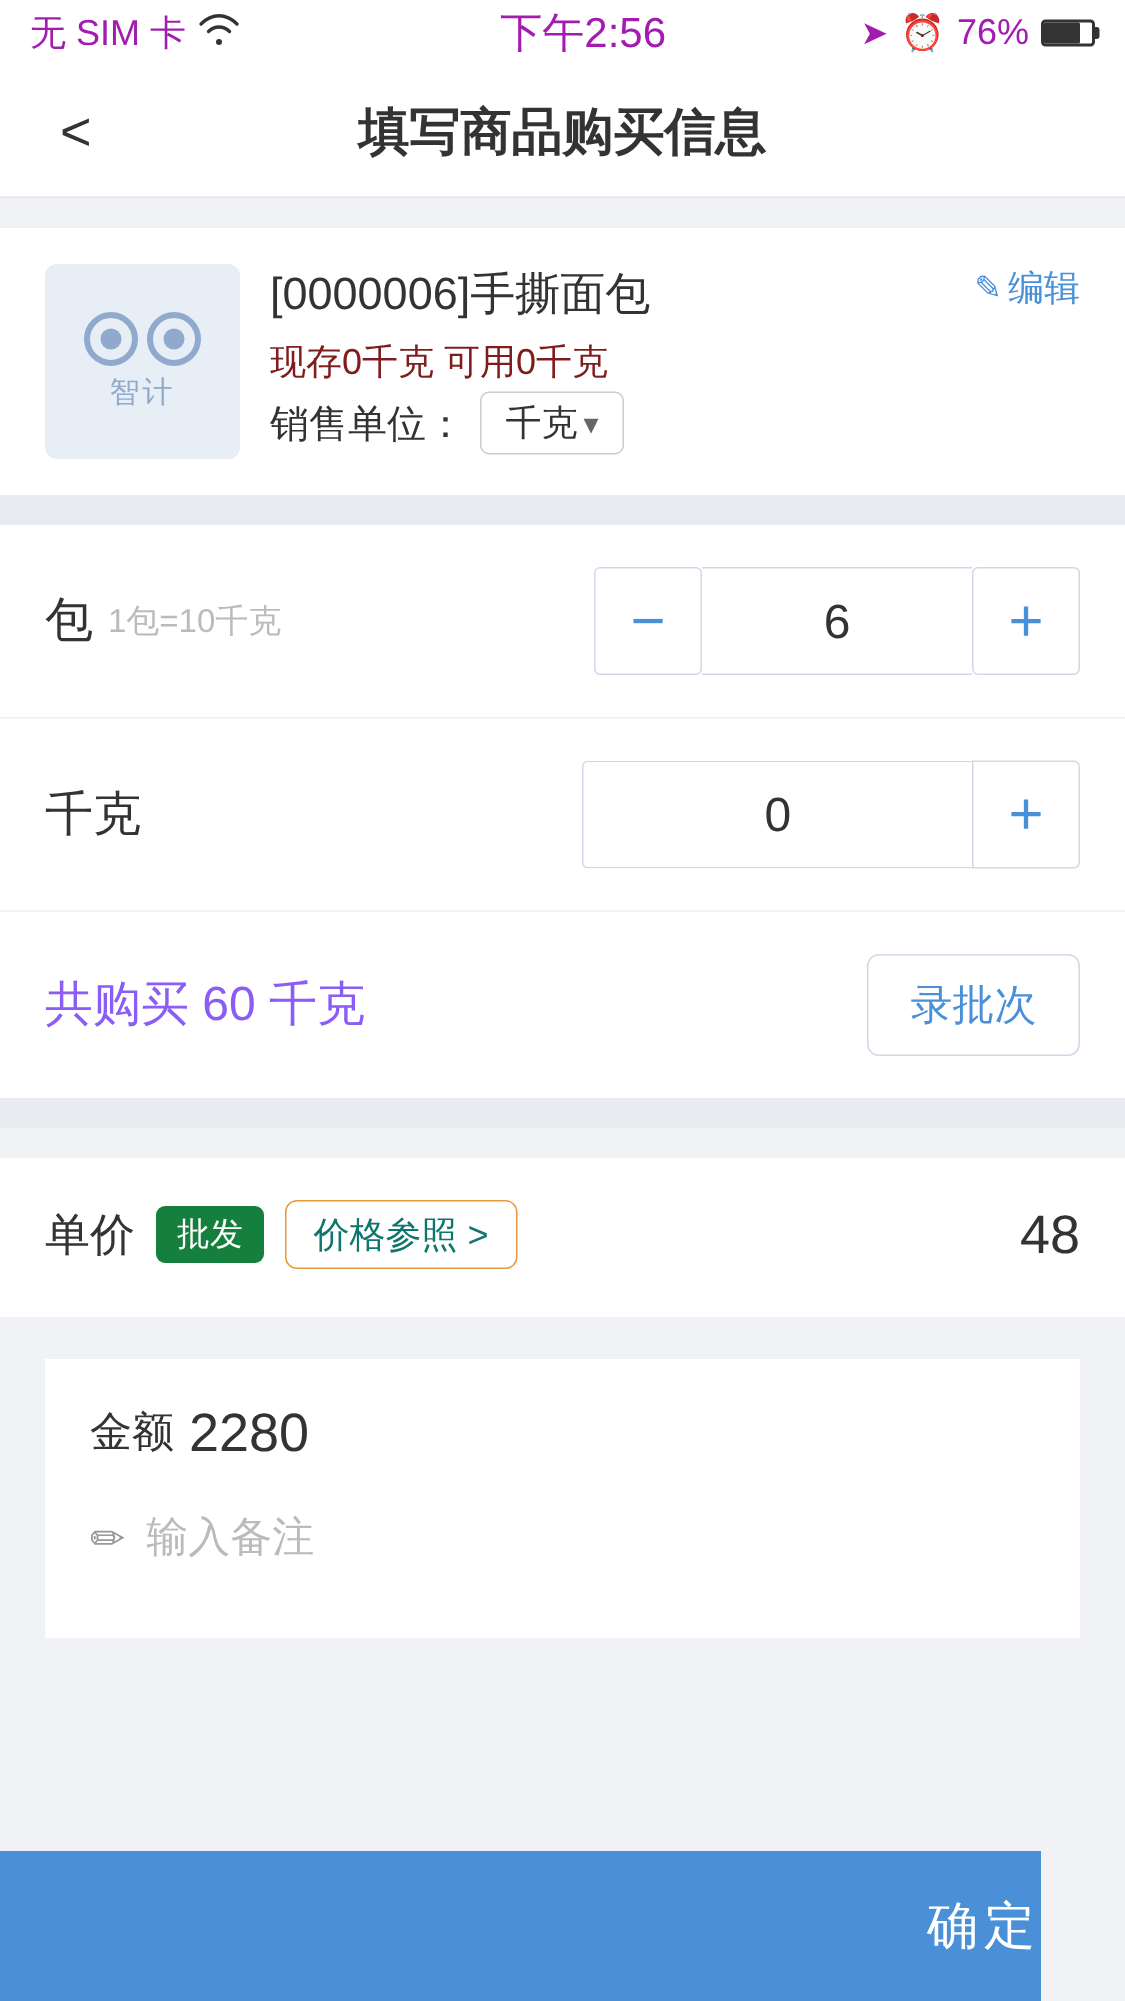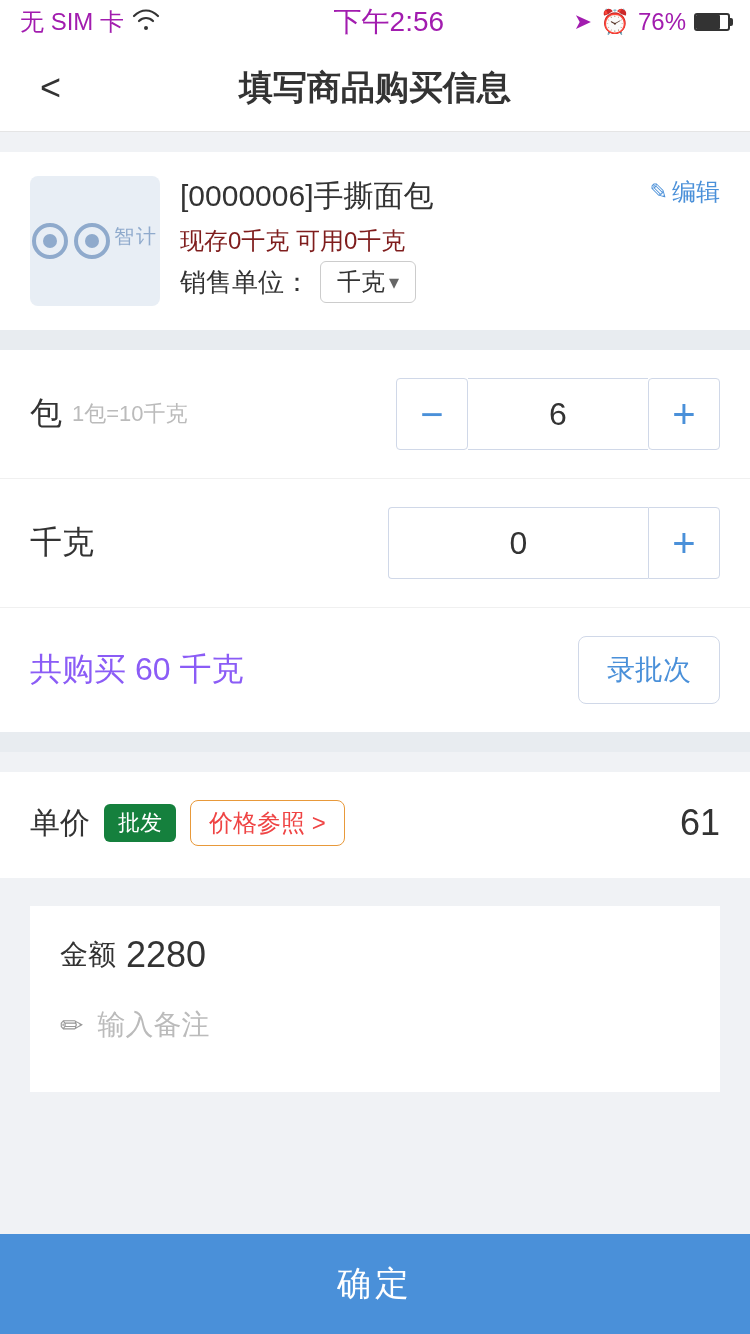--- a/index.html
+++ b/index.html
@@ -112,21 +112,22 @@
       height: 14px;
       background: #8faacc;
       border-radius: 50%;
       position: absolute;
       top: 50%;
       left: 50%;
       transform: translate(-50%, -50%);
     }
     .owl-logo {
       display: flex;
-      flex-direction: row;
+      flex-direction: column;
+      align-items: center;
       gap: 4px;
     }
     .owl-eyes-row {
       display: flex;
       gap: 6px;
     }
     .owl-text {
       font-size: 20px;
       color: #8faacc;
       letter-spacing: 2px;
@@ -272,21 +273,21 @@
       color: #fff;
       border-radius: 6px;
       padding: 4px 14px;
       font-size: 22px;
     }
     .price-ref-btn {
       border: 1.5px solid #e8993a;
       border-radius: 8px;
       padding: 6px 18px;
       font-size: 24px;
-      color: #ef4444;
+      color: #0f766e;
       background: #fff;
       cursor: pointer;
       display: flex;
       align-items: center;
       gap: 4px;
     }
     .price-value {
       margin-left: auto;
       font-size: 36px;
       color: #333;
@@ -318,26 +319,26 @@
     
     .empty-area {
       background: #f0f2f5;
       height: 350px;
     }
 
     
     .bottom-btn-area {
       position: fixed;
       bottom: 0;
-      width: 750px;
+      width: 694px;
       height: 100px;
       background: #4a90d9;
       display: flex;
       align-items: center;
-      justify-content: center;
+      justify-content: flex-end;
       cursor: pointer;
     }
     .bottom-btn-text {
       font-size: 34px;
       color: #fff;
       font-weight: 500;
       letter-spacing: 4px;
     }
   </style>
 </head>
@@ -427,21 +428,21 @@
   </div>
 </div>
 
 <div class="separator"></div>
 
 <div class="price-section">
   <div class="price-row">
     <span class="price-label">单价</span>
     <span class="price-tag">批发</span>
     <button class="price-ref-btn">价格参照 &gt;</button>
-    <span class="price-value">61</span>
+    <span class="price-value">48</span>
   </div>
 </div>
 
 <div class="amount-section">
   <div style="background:#fff; padding: 28px 30px;">
     <div class="amount-row">
       <span class="amount-label">金额</span>
       <span class="amount-value">2280</span>
     </div>
     <div class="remark-row">

